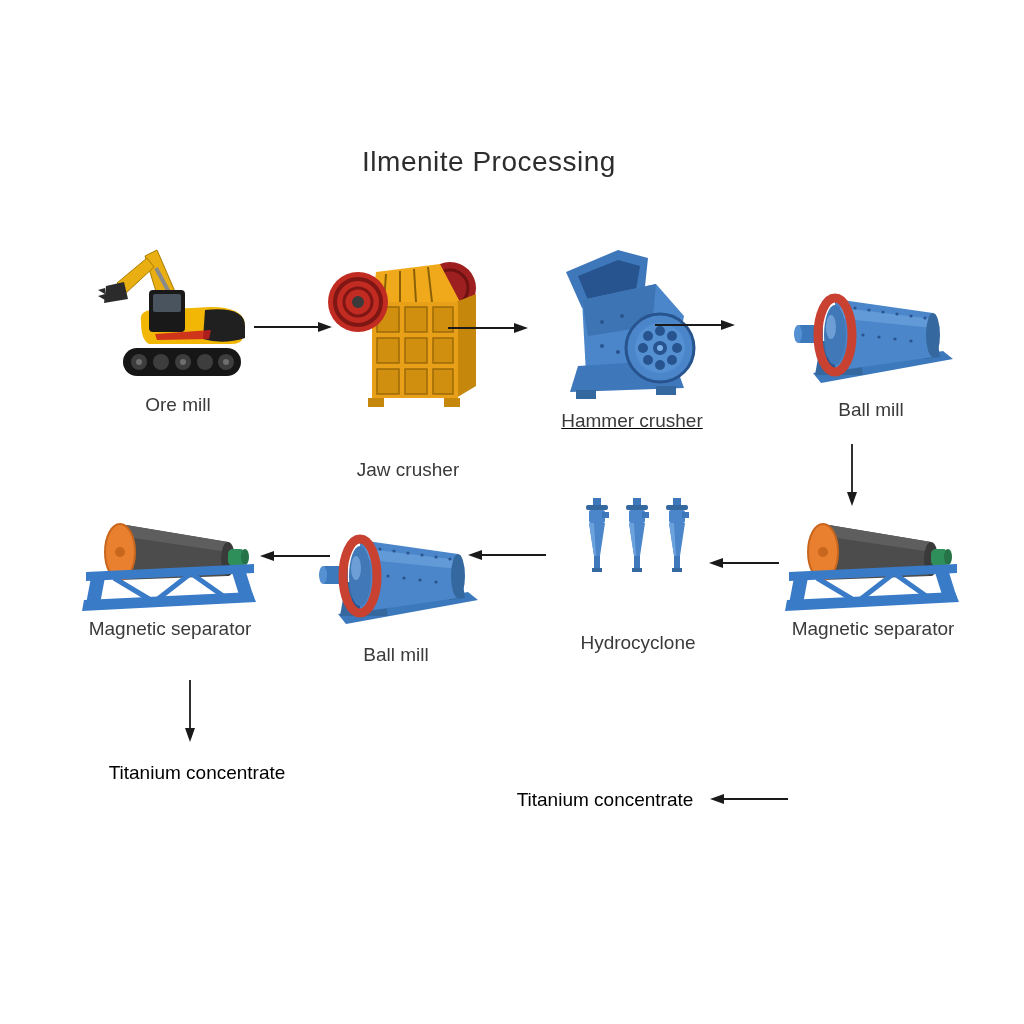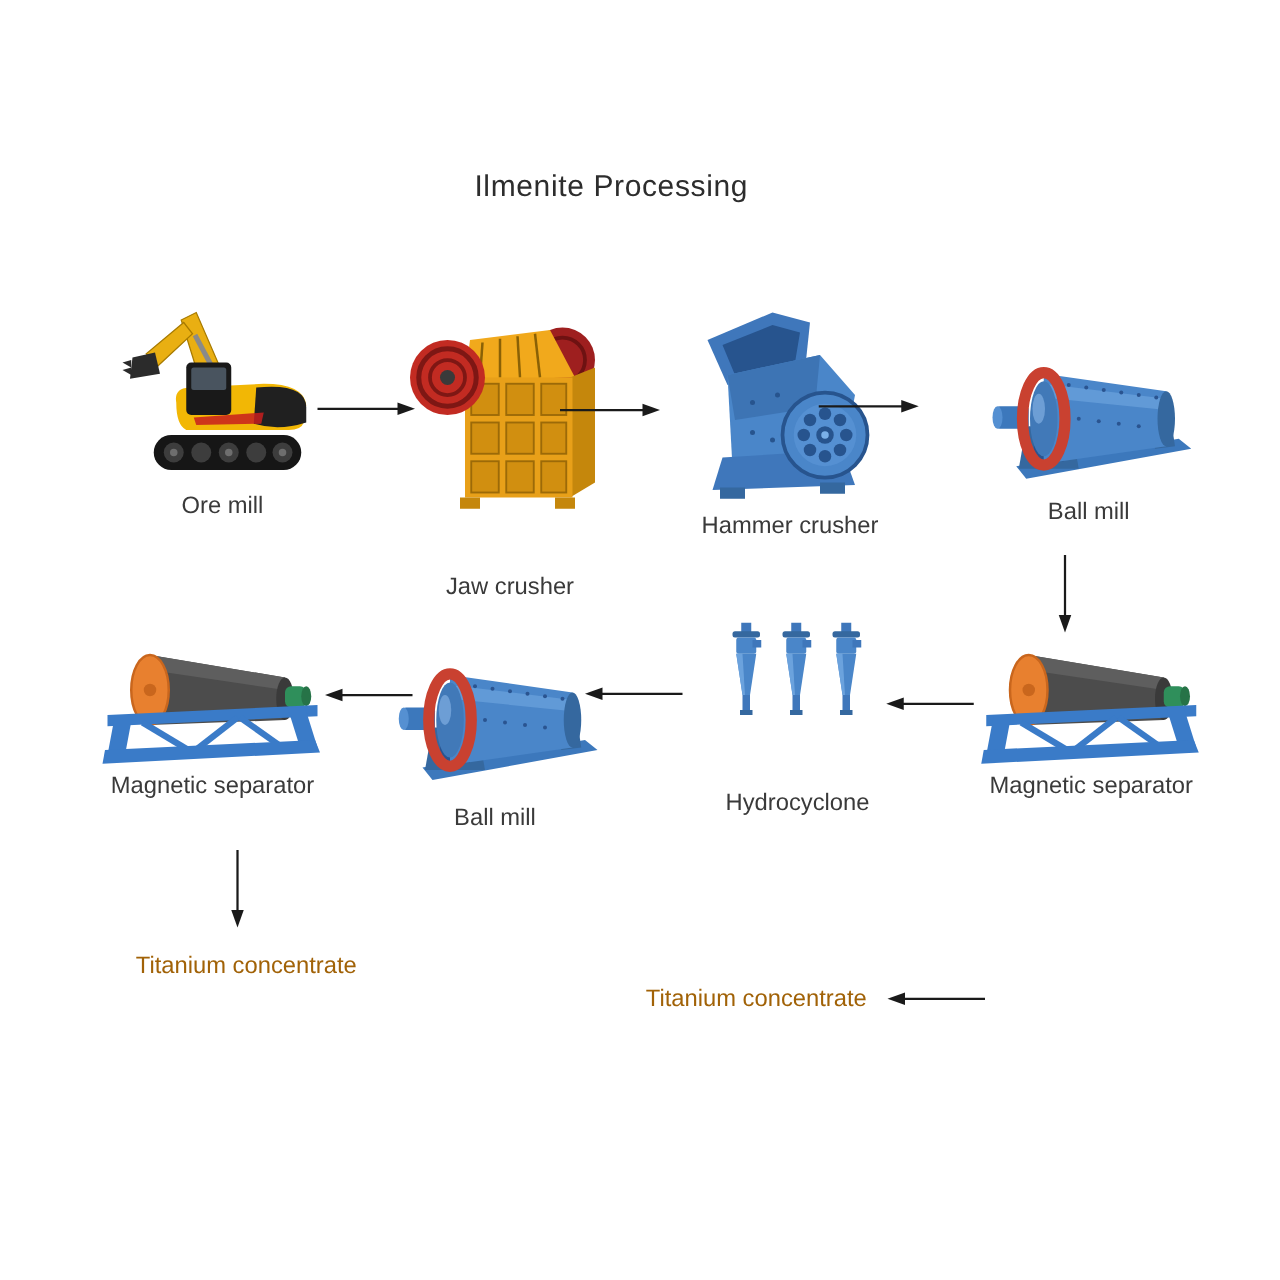--- a/index.html
+++ b/index.html
@@ -1,26 +1,26 @@
 <!DOCTYPE html>
 <html><head>
 <meta charset="utf-8">
 <style>
   * { margin:0; padding:0; box-sizing:border-box; }
   body { background:#fff; font-family:"Liberation Sans", sans-serif; }
   #canvas { position:relative; width:1024px; height:1024px; background:#ffffff; overflow:hidden; }
-  .title { position:absolute; left:489px; top:136px; transform:translateX(-50%);
-           font-size:24px; color:#2d2d2d; letter-spacing:0.5px; white-space:nowrap; }
+  .title { position:absolute; left:489px; top:146px; transform:translateX(-50%);
+           font-size:28px; color:#2d2d2d; letter-spacing:0.5px; white-space:nowrap; }
   .node { position:absolute; display:flex; flex-direction:column; align-items:center; }
   .node .label { font-size:19px; color:#3a3a3a; white-space:nowrap; text-align:center; }
   .gap8  { margin-top:8px; }
   .gap12 { margin-top:12px; }
   .gap16 { margin-top:0; }
   .gap24 { margin-top:40px; }
-  .txt-label { position:absolute; font-size:19px; color:#a16207; white-space:nowrap; transform:translateX(-50%); }
+  .txt-label { position:absolute; font-size:19px; color:#000000; white-space:nowrap; transform:translateX(-50%); }
   .arrow { position:absolute; overflow:visible; }
   
   .chutes { position:relative; width:152px; height:168px; }
   .chute-tower { position:absolute; border-left:3px solid #3a7cc6; border-right:3px solid #3a7cc6;
                  border-top:3px solid #3a7cc6;
                  background:repeating-linear-gradient(180deg,#8f452b 0px,#8f452b 3px,#b26148 3px,#b26148 6px); }
   .chute-base { position:absolute; background:#3a7cc6; }
   .chute-base::after { content:''; position:absolute; left:22%; top:7px; width:38%; height:11px; background:#1d5c46; }
   .chute-base::before { content:''; position:absolute; left:0; bottom:0; width:100%; height:4px; background:#2d5f9e; }
 </style>
@@ -82,21 +82,21 @@
       <circle cx="30" cy="56" r="30" fill="#c22b22"></circle>
       <circle cx="30" cy="56" r="23" fill="none" stroke="#7e1714" stroke-width="4"></circle>
       <circle cx="30" cy="56" r="14" fill="none" stroke="#7e1714" stroke-width="3"></circle>
       <circle cx="30" cy="56" r="6" fill="#3a3a3a"></circle>
       <rect x="40" y="152" width="16" height="9" fill="#c5870c"></rect>
       <rect x="116" y="152" width="16" height="9" fill="#c5870c"></rect>
     </svg>
     <div class="label gap8">Jaw crusher</div>
   </div>
 
-  <div class="node" style="left:556px; top:242px; width:152px;">
+  <div class="node" style="left:556px; top:242px; width:152px;text-decoration:underline;">
     <svg width="152" height="160" viewBox="0 0 152 160">
       <polygon points="10,30 62,8 92,16 88,54 26,66" fill="#3f77bb"></polygon>
       <polygon points="22,34 62,18 84,24 80,48 32,58" fill="#27548e"></polygon>
       <polygon points="26,58 100,42 128,74 118,126 30,132" fill="#4a86c9"></polygon>
       <polygon points="26,58 100,42 96,84 32,94" fill="#3d74b4"></polygon>
       <polygon points="22,124 118,118 128,146 14,150" fill="#3f77bb"></polygon>
       <rect x="20" y="148" width="20" height="9" fill="#35689f"></rect>
       <rect x="100" y="144" width="20" height="9" fill="#35689f"></rect>
       <circle cx="104" cy="106" r="34" fill="#4a86c9" stroke="#27548e" stroke-width="3"></circle>
       <circle cx="104" cy="106" r="25" fill="#5590d2"></circle>

